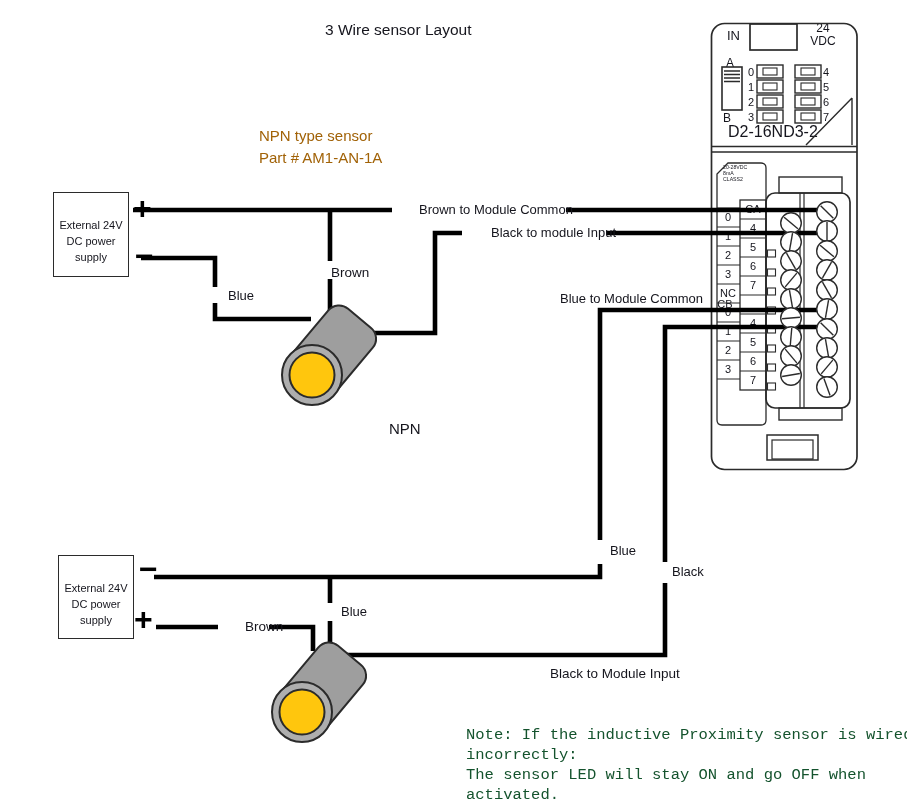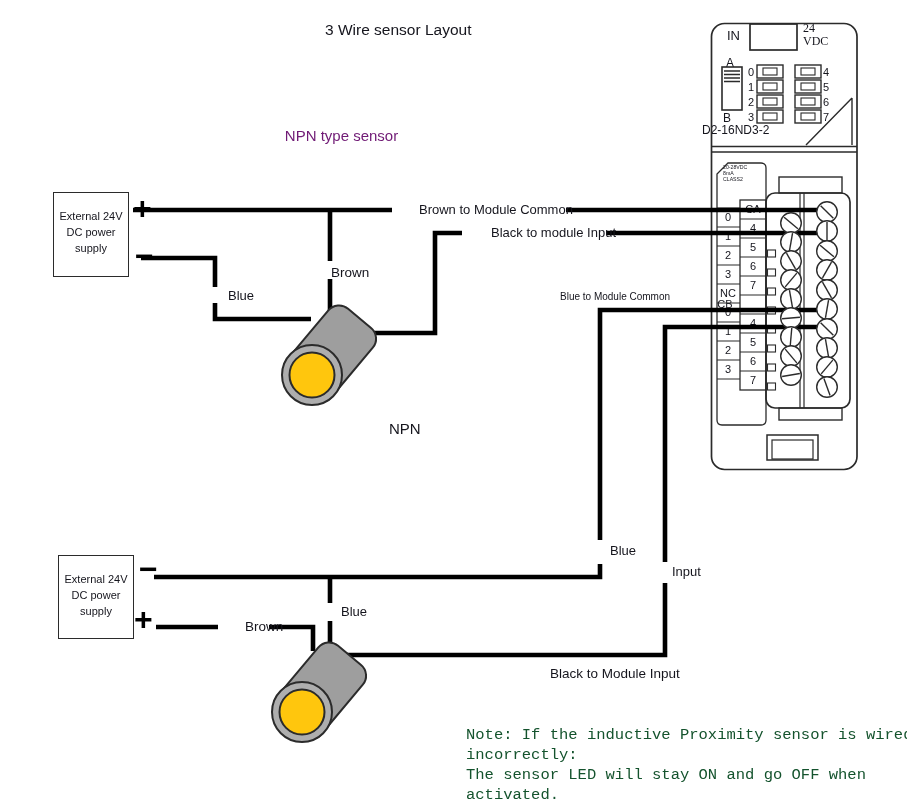--- a/index.html
+++ b/index.html
@@ -1,30 +1,30 @@
 <!DOCTYPE html>
 <html><head>
 <meta charset="utf-8">
 <style>
   html,body{margin:0;padding:0;background:#fff;}
   #canvas{position:relative;width:907px;height:801px;background:#ffffff;overflow:hidden;
           font-family:"Liberation Sans",sans-serif;color:#111;}
   .t{position:absolute;white-space:nowrap;color:#15151d;}
-  .ctr{text-align:left;font-family:Liberation Serif, serif;}
+  .ctr{text-align:center;}
   .layer{position:absolute;left:0;top:0;width:907px;height:801px;}
   #module-text{z-index:1;}
   #art{z-index:2;}
   #fg-text{z-index:3;margin-left:26px;}
   .termlbl{position:absolute;font-size:11px;line-height:19px;color:#15151d;text-align:center;}
   .lednum{position:absolute;font-size:11px;line-height:14px;color:#15151d;}
   .psu{position:absolute;border:1.6px solid #2b2b2b;background:#fff;font-size:11px;line-height:16px;
-       text-align:center;color:#15151d;box-sizing:border-box;padding-top:15px;}
+       text-align:center;color:#15151d;box-sizing:border-box;padding-top:24px;}
   .sign{position:absolute;font-size:32px;font-weight:bold;color:#000;line-height:34px;}
   .rating{position:absolute;font-size:5.2px;line-height:6.2px;color:#15151d;}
-  .heading{position:absolute;font-size:15px;line-height:21.5px;text-align:center;color:#701a75;}
+  .heading{position:absolute;font-size:15px;line-height:21.5px;color:#a16207;}
   .note{position:absolute;font-size:15.5px;line-height:20px;color:#14532d;font-family:Liberation Mono, monospace;}
 </style>
 </head>
 <body>
 
 <div id="canvas">
 
   <div class="layer" id="module-text">
     <span class="t" style="left:727px;top:28px;font-size:13px">IN</span>
     <div class="t ctr" style="left:803px;top:22px;width:40px;font-size:12px;line-height:13px">
@@ -36,21 +36,21 @@
 
     <span class="lednum" style="left:748px;top:65px">0</span>
     <span class="lednum" style="left:748px;top:80px">1</span>
     <span class="lednum" style="left:748px;top:95px">2</span>
     <span class="lednum" style="left:748px;top:110px">3</span>
     <span class="lednum" style="left:823px;top:65px">4</span>
     <span class="lednum" style="left:823px;top:80px">5</span>
     <span class="lednum" style="left:823px;top:95px">6</span>
     <span class="lednum" style="left:823px;top:110px">7</span>
 
-    <span class="t" style="left:702px;top:123px;font-size:12px">D2-16ND3-2</span>
+    <span class="t" style="left:728px;top:123px;font-size:16px">D2-16ND3-2</span>
 
     <div class="rating" style="left:723px;top:164px">
       <div>20-28VDC</div>
       <div>8mA</div>
       <div>CLASS2</div>
     </div>
 
     <span class="termlbl" style="left:740px;top:200px;width:26px">CA</span>
     <span class="termlbl" style="left:740px;top:219px;width:26px">4</span>
     <span class="termlbl" style="left:740px;top:238px;width:26px">5</span>
@@ -196,46 +196,47 @@
       <circle cx="302" cy="712" r="30" fill="#aeaeae" stroke="#2b2b2b" stroke-width="2"></circle>
       <circle cx="302" cy="712" r="22.5" fill="#ffc60d" stroke="#2b2b2b" stroke-width="2"></circle>
     </g>
   </svg>
 
   <div class="layer" id="fg-text">
     <span class="t" style="left:299px;top:21px;font-size:15.5px">3 Wire sensor Layout</span>
 
     <div class="heading" style="left:233px;top:125px;width:165px">
       <div>NPN type sensor</div>
+      <div>Part # AM1-AN-1A</div>
     </div>
 
     <div class="psu" style="left:27px;top:192px;width:76px;height:85px">
       <div>External 24V</div>
       <div>DC power</div>
       <div>supply</div>
     </div>
     <span class="sign" style="left:107px;top:191px">+</span>
     <span class="sign" style="left:109px;top:239px">−</span>
 
     <div class="psu" style="left:32px;top:555px;width:76px;height:84px">
       <div>External 24V</div>
       <div>DC power</div>
       <div>supply</div>
     </div>
     <span class="sign" style="left:113px;top:552px">−</span>
     <span class="sign" style="left:108px;top:602px">+</span>
 
     <span class="t" style="left:393px;top:202px;font-size:13px">Brown to Module Common</span>
     <span class="t" style="left:465px;top:225px;font-size:13px">Black to module Input</span>
-    <span class="t" style="left:534px;top:291px;font-size:10px">Blue to Module Common</span>
+    <span class="t" style="left:534px;top:291px;font-size:13px">Blue to Module Common</span>
     <span class="t" style="left:202px;top:288px;font-size:13px">Blue</span>
     <span class="t" style="left:305px;top:265px;font-size:13.5px">Brown</span>
     <span class="t" style="left:363px;top:420px;font-size:15px">NPN</span>
     <span class="t" style="left:584px;top:543px;font-size:13px">Blue</span>
-    <span class="t" style="left:646px;top:564px;font-size:13px">Input</span>
+    <span class="t" style="left:646px;top:564px;font-size:13px">Black</span>
     <span class="t" style="left:219px;top:619px;font-size:13.5px">Brown</span>
     <span class="t" style="left:315px;top:604px;font-size:13px">Blue</span>
     <span class="t" style="left:524px;top:666px;font-size:13.5px">Black to Module Input</span>
 
     <div class="note" style="left:440px;top:725px;width:465px">
       <div>Note: If the inductive Proximity sensor is wired incorrectly:</div>
       <div>The sensor LED will stay ON and go OFF when activated.</div>
     </div>
   </div>
 </div>

